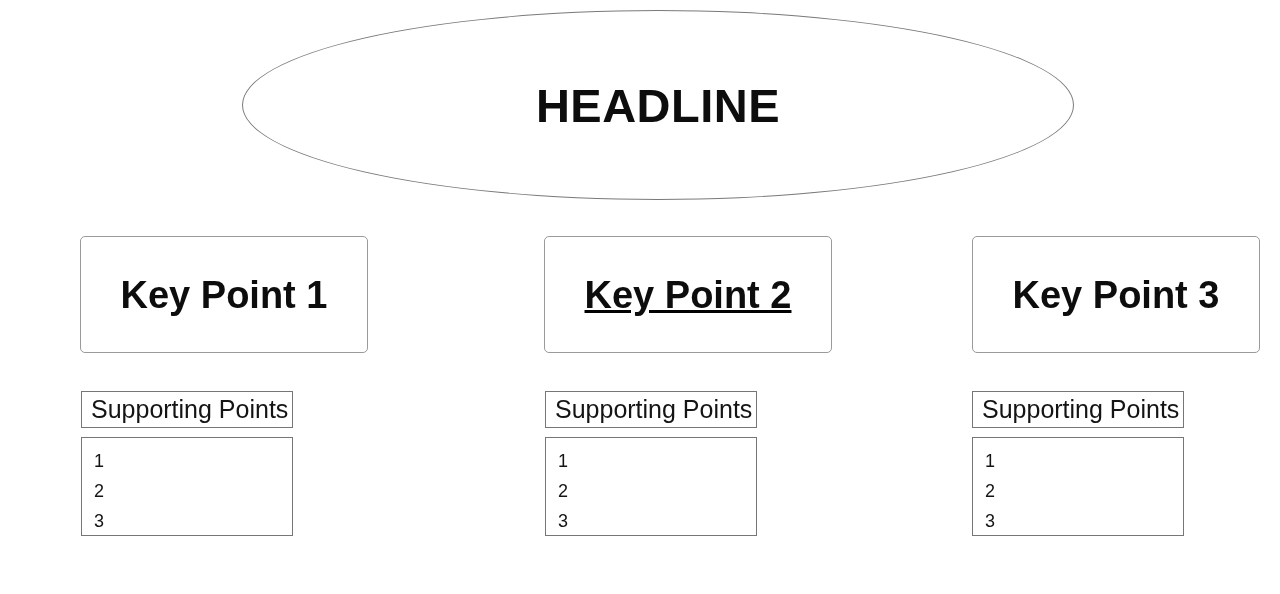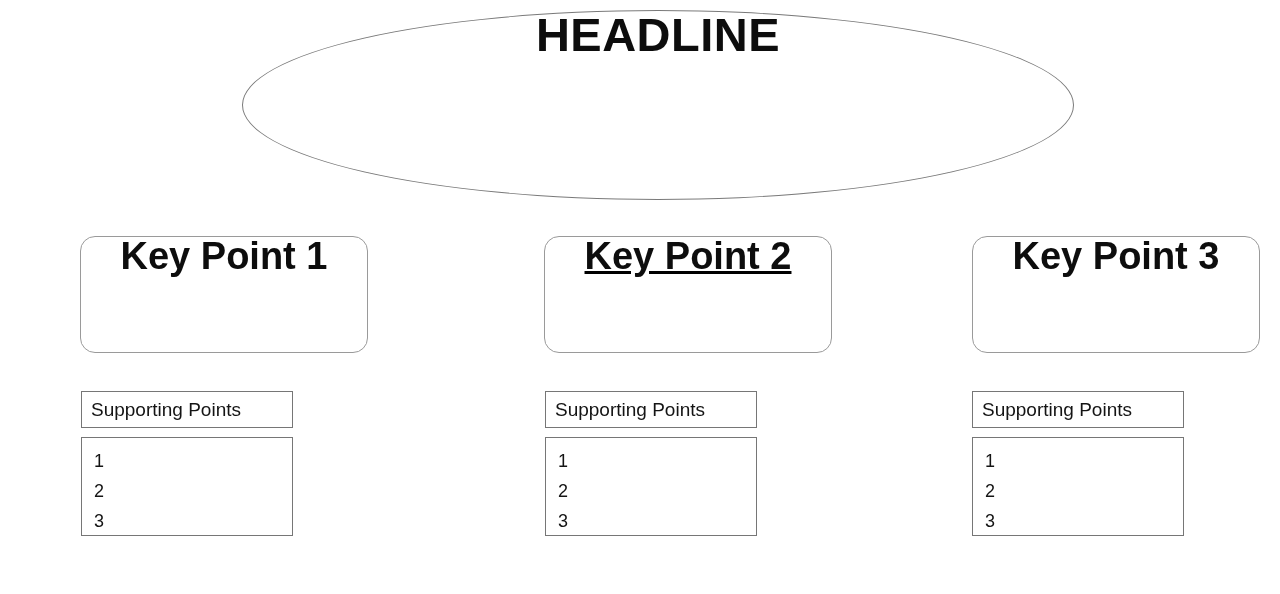--- a/index.html
+++ b/index.html
@@ -25,43 +25,44 @@
     position: absolute;
     left: 242px;
     top: 10px;
     width: 832px;
     height: 190px;
     border: 1px solid #7a7a7a;
     border-radius: 50%;
     background: #ffffff;
     box-sizing: border-box;
     display: flex;
-    align-items: flex-start;
+    align-items: center;
     justify-content: center;
   }
   .headline-text {
     font-size: 47px;
     font-weight: bold;
     color: #0d0d0d;
     letter-spacing: 0.5px;
     line-height: 1;
     white-space: nowrap;
   }
 
   
   .keypoint-box {
     position: absolute;
     top: 236px;
     width: 288px;
     height: 117px;
     box-sizing: border-box;
     border: 1.4px solid #9a9a9a;
-    border-radius: 15px;
+    border-radius: 5px;
     background: #ffffff;
     display: flex;
+    align-items: center;
     justify-content: center;
   }
   .keypoint-text {
     font-size: 38px;
     font-weight: bold;
     color: #0d0d0d;
     line-height: 1;
     white-space: nowrap;
   }
 
@@ -72,21 +73,21 @@
     width: 212px;
     height: 37px;
     box-sizing: border-box;
     border: 1.4px solid #767676;
     background: #ffffff;
     display: flex;
     align-items: center;
     padding-left: 9px;
   }
   .support-header-text {
-    font-size: 19px;
+    font-size: 25px;
     font-weight: normal;
     color: #141414;
     line-height: 1;
     white-space: nowrap;
   }
 
   
   .support-list {
     position: absolute;
     top: 437px;

